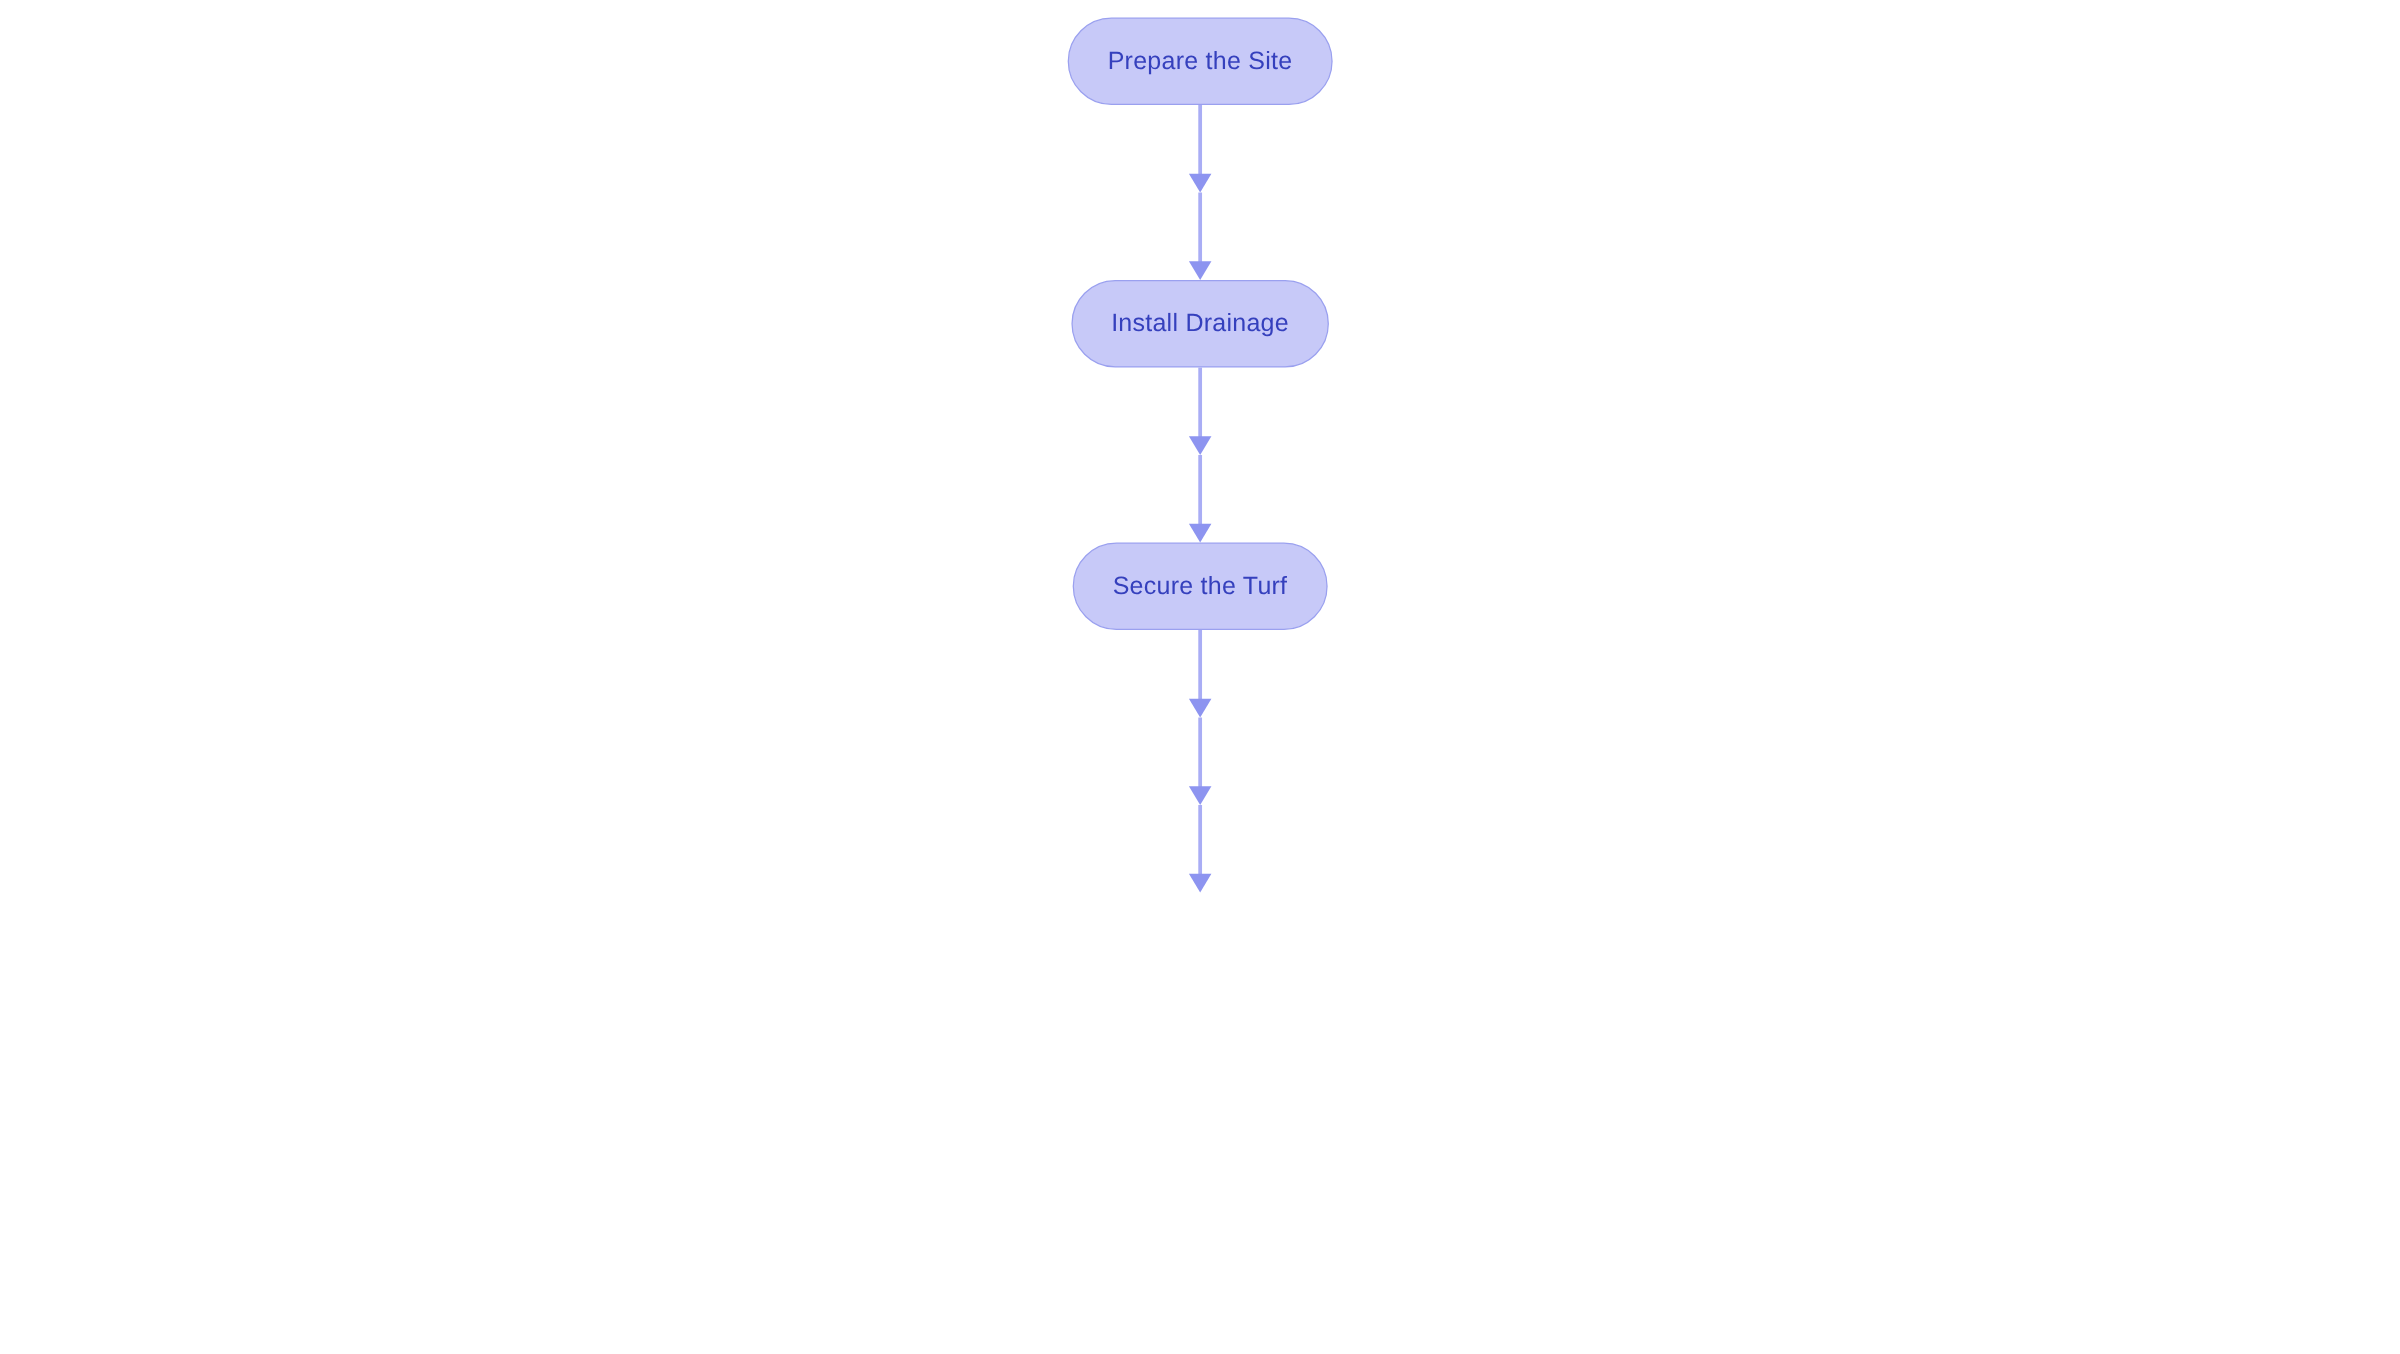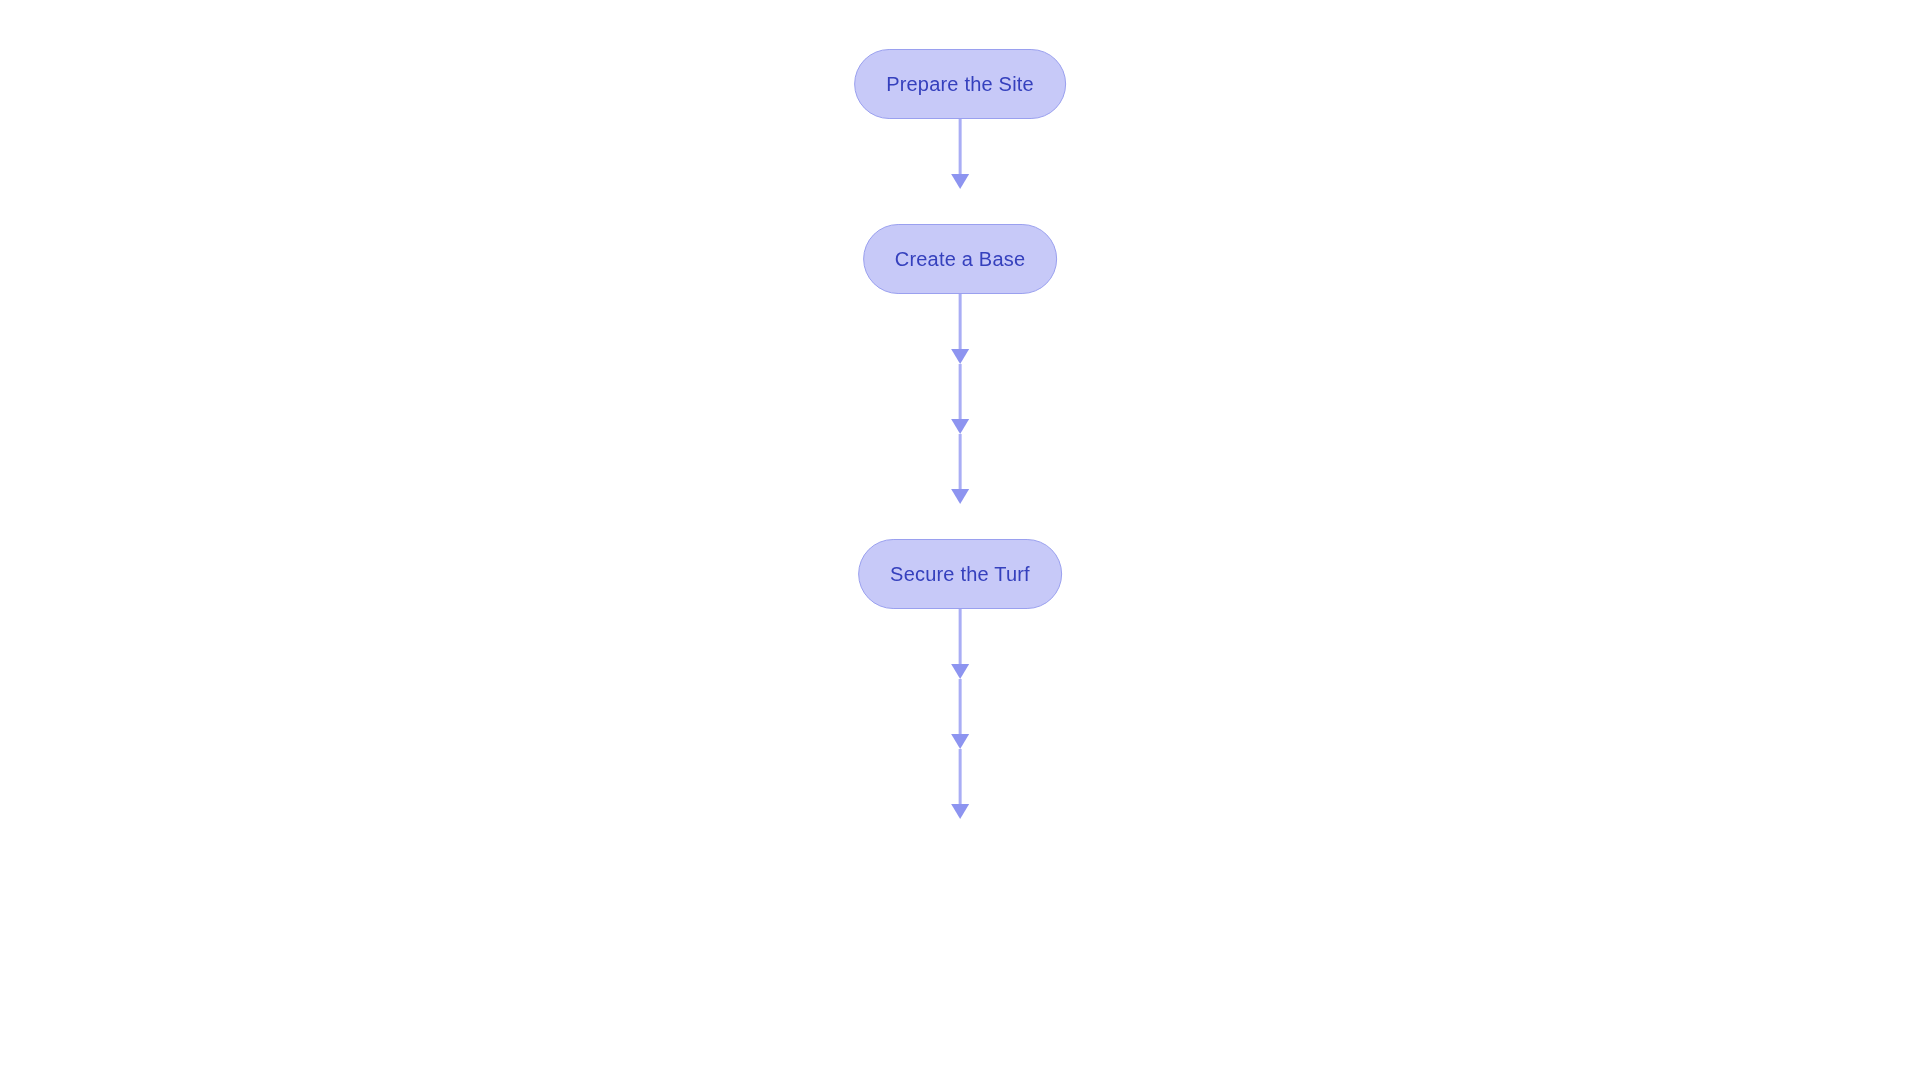--- a/index.html
+++ b/index.html
@@ -37,21 +37,20 @@
     height: 70px;
     min-width: 120px;
     padding: 0 31px;
     border-radius: 35px;
     background: var(--node-fill);
     border: 1.5px solid var(--node-border);
     display: flex;
     align-items: center;
     justify-content: center;
     white-space: nowrap;
-    margin-top: 35px;
   }
   .node-label {
     color: var(--node-text);
     font-size: 20px;
     letter-spacing: 0.2px;
   }
   .connector {
     position: relative;
     width: 22px;
     height: 70px;
@@ -85,29 +84,29 @@
   <div class="flowchart" id="flowchart">
   <div class="node">
     <span class="node-label">Prepare the Site</span>
   </div>
 
   <div class="connector">
     <div class="line"></div>
     <div class="head"></div>
   </div>
 
-  <div class="node">
-    <span class="node-label">Create a Base</span>
-  </div>
 
   <div class="connector">
     <div class="line"></div>
     <div class="head"></div>
   </div>
 
+  <div class="node">
+    <span class="node-label">Install Drainage</span>
+  </div>
 
   <div class="connector">
     <div class="line"></div>
     <div class="head"></div>
   </div>
 
 
   <div class="connector">
     <div class="line"></div>
     <div class="head"></div>

